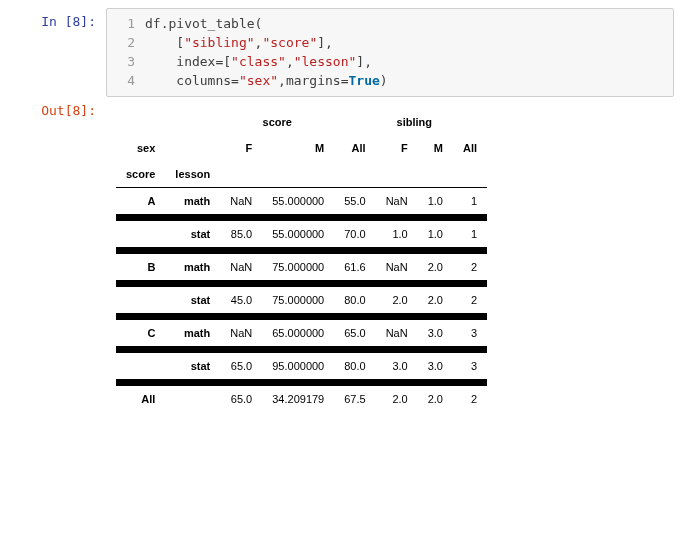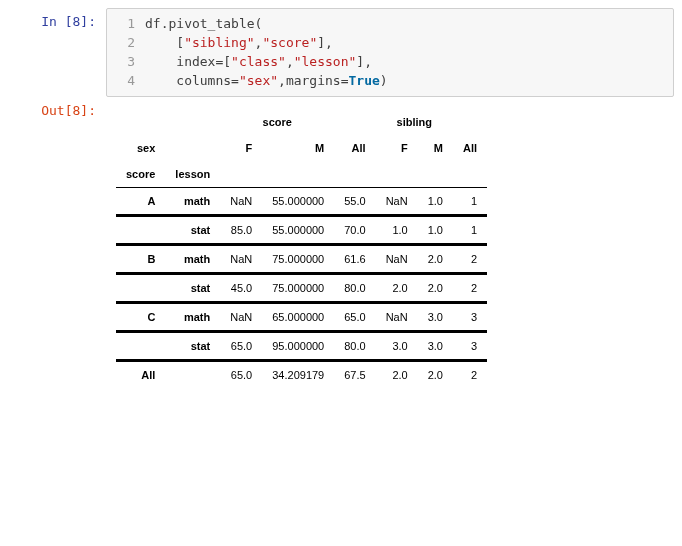--- a/index.html
+++ b/index.html
@@ -70,21 +70,21 @@
   table.dataframe th {
     font-weight: bold;
   }
   table.dataframe thead th {
     border-bottom: none;
   }
   table.dataframe thead tr.header-bottom th {
     border-bottom: 1px solid #000;
   }
   table.dataframe tbody tr {
-    border-top: 3px solid #000000;
+    border-top: 7px solid #000000;
   }
   table.dataframe tbody tr:first-child {
     border-top: none;
   }
   table.dataframe tbody th {
     font-weight: bold;
   }
   .blank { }
 </style>
 </head>

